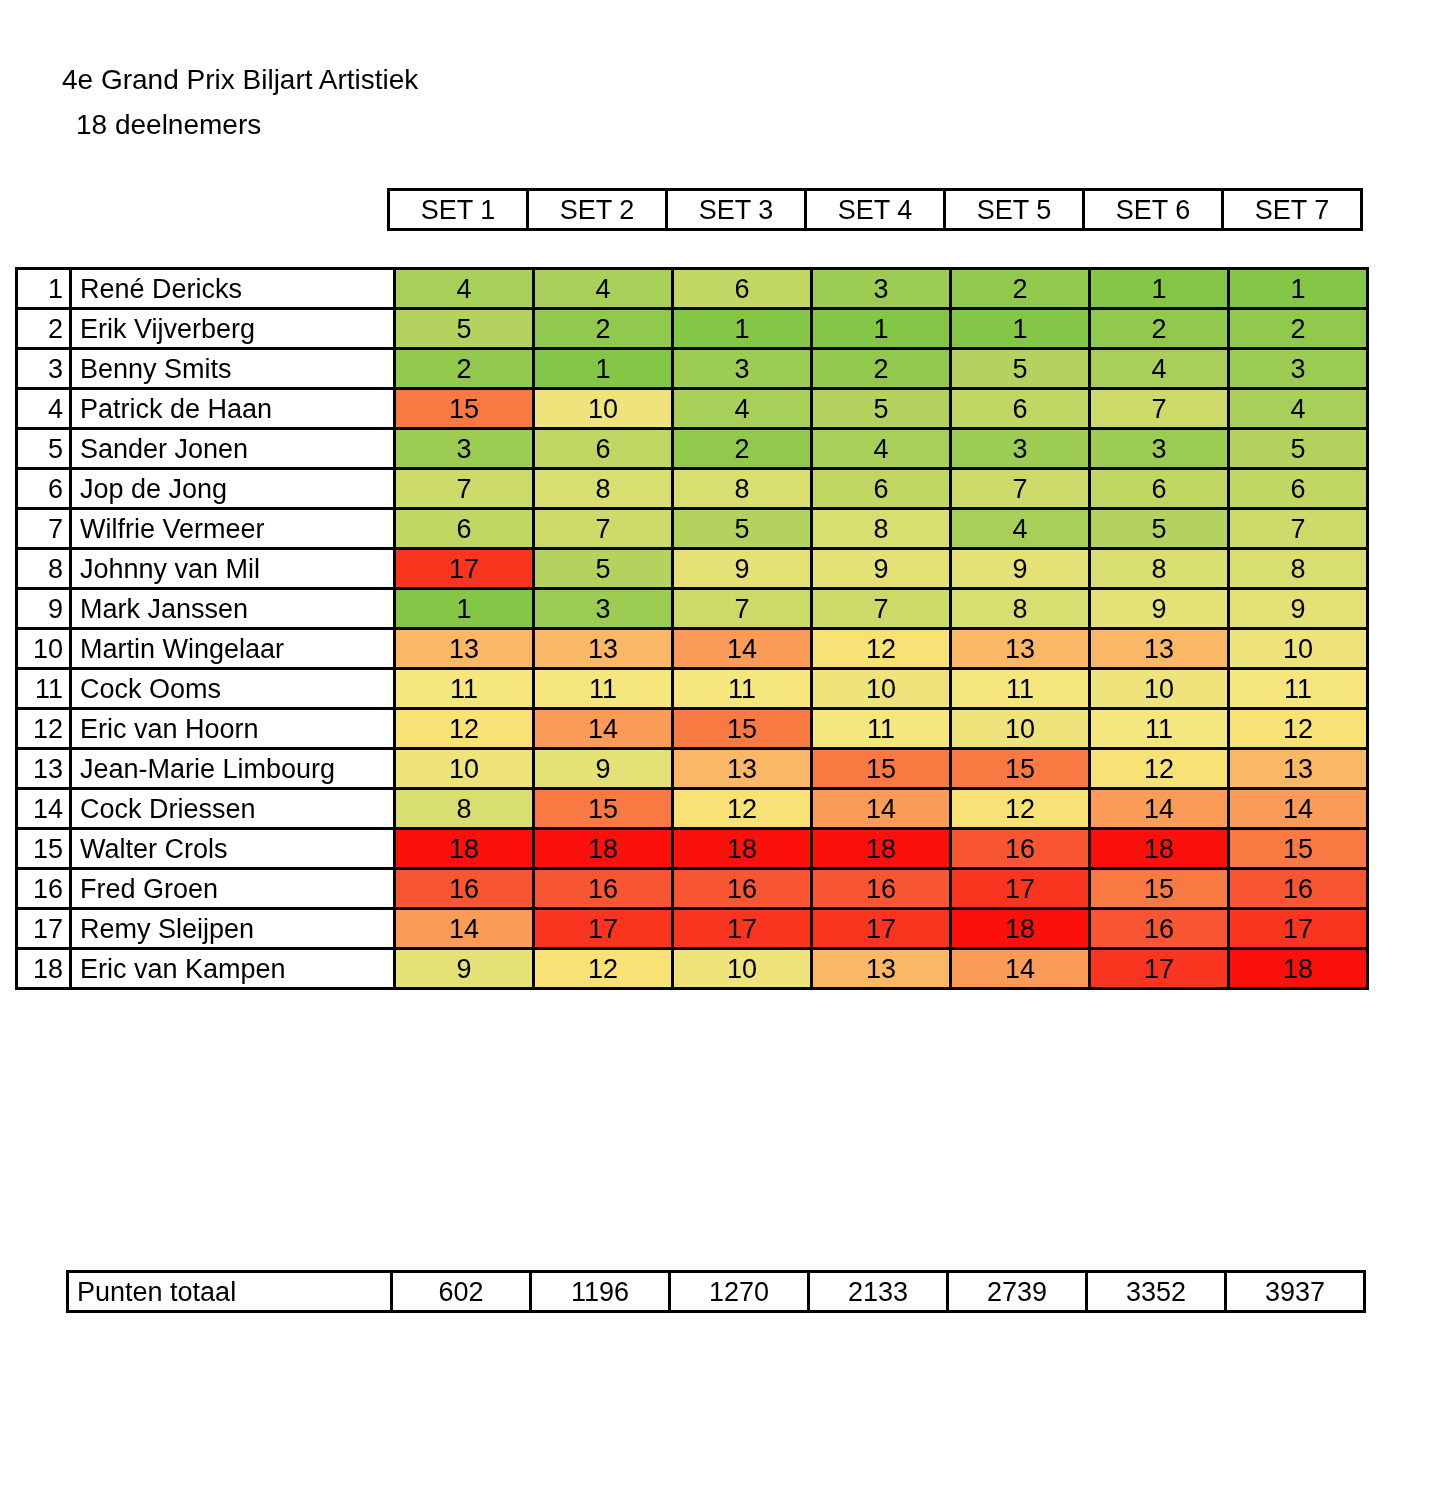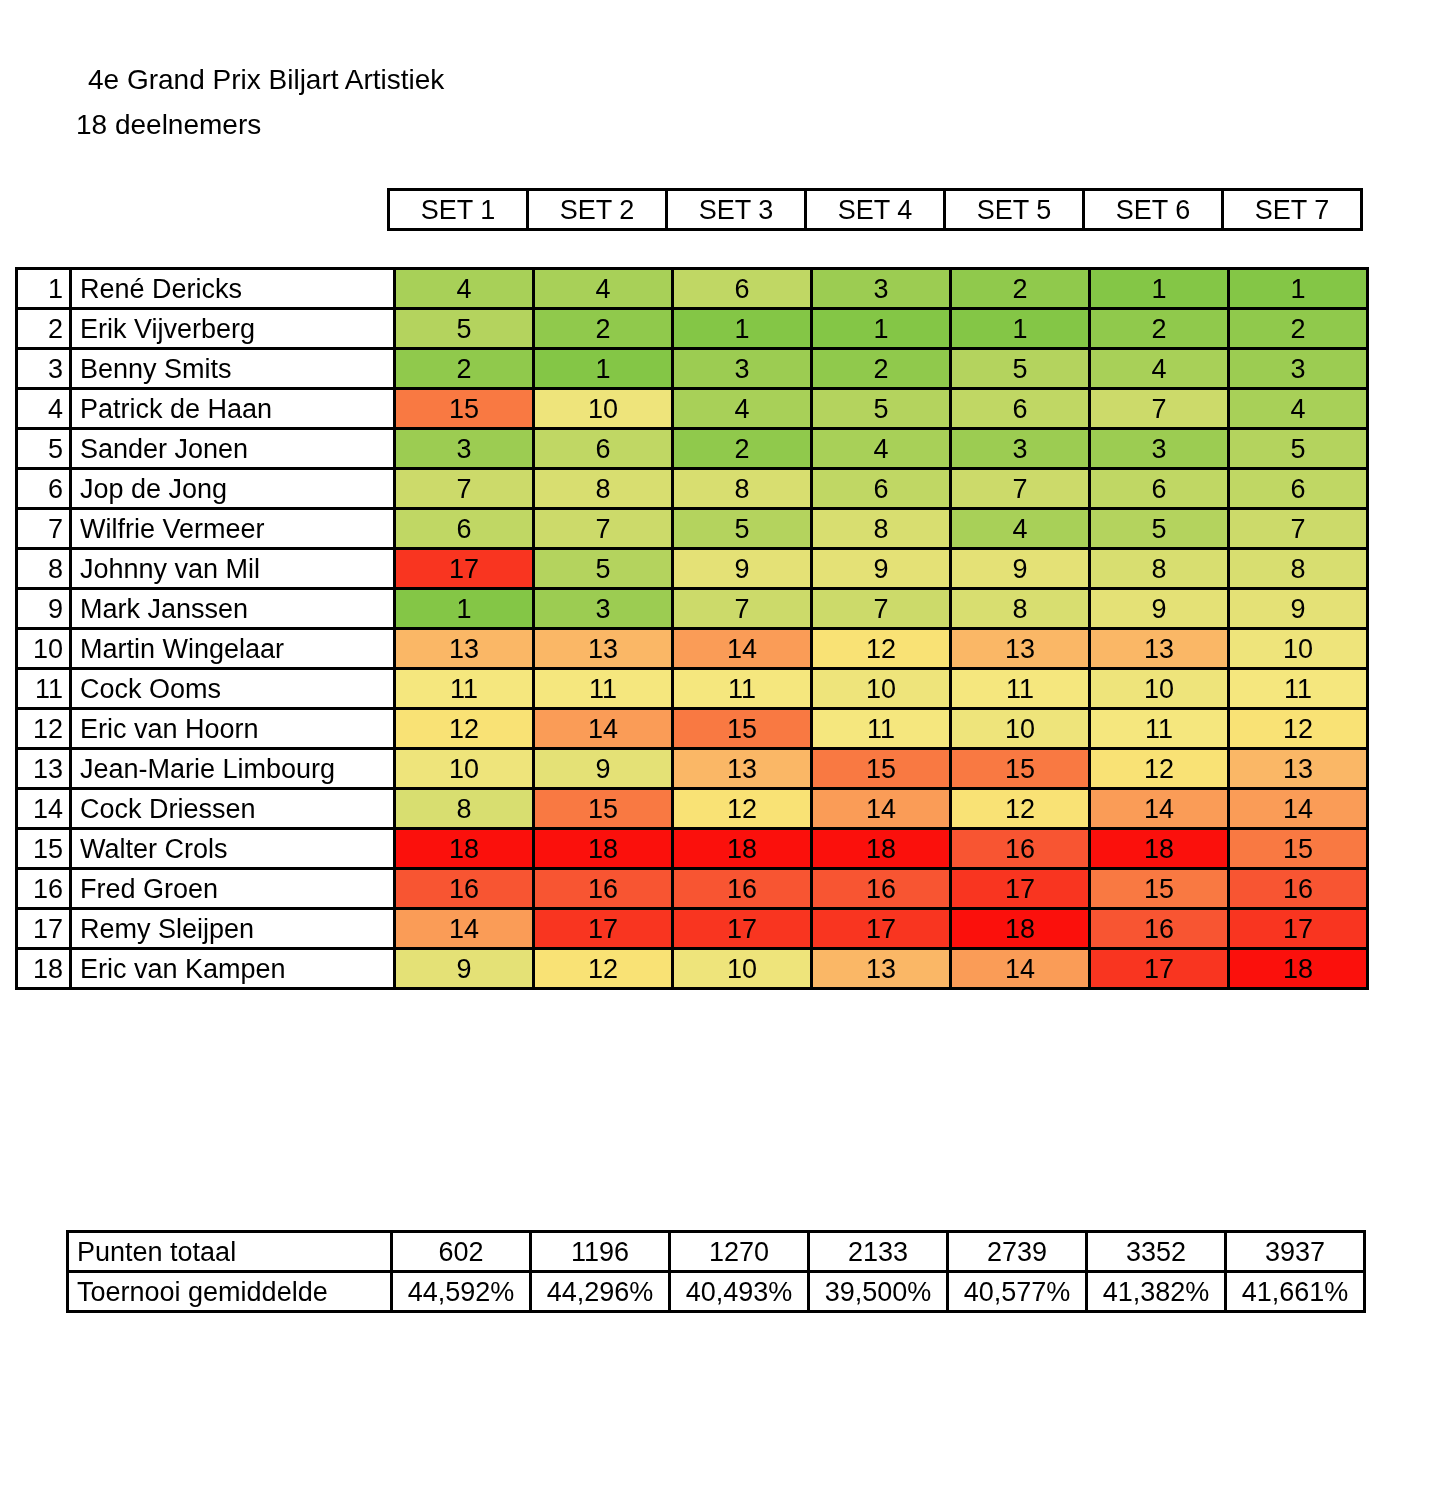--- a/index.html
+++ b/index.html
@@ -10,21 +10,21 @@
   body {
     position: relative;
     width: 1431px;
     height: 1505px;
     font-family: "Liberation Sans", sans-serif;
     color: #000000;
     overflow: hidden;
   }
   .title {
     position: absolute;
-    left: 88px;
+    left: 62px;
     top: 64px;
     font-size: 28px;
     white-space: nowrap;
   }
   .subtitle {
     position: absolute;
     left: 76px;
     top: 109px;
     font-size: 28px;
     white-space: nowrap;
@@ -40,21 +40,21 @@
     text-align: center;
     vertical-align: middle;
     padding: 0;
     height: 37px;
     line-height: 36px;
     overflow: hidden;
     white-space: nowrap;
   }
   #set-header-table { left: 387px; top: 188px; }
   #main-table       { left: 15px;  top: 267px; }
-  #summary-totals   { left: 66px;  top: 1230px; padding-left: 40px; }
+  #summary-totals   { left: 66px;  top: 1270px; padding-left: 40px; }
   #summary-sets     { left: 66px;  top: 1394px; }
 
   td.col-num   { width: 45px;  text-align: right; padding-right: 6px; background: #ffffff; }
   td.col-name  { width: 313px; text-align: left;  padding-left: 8px;  background: #ffffff; }
   td.col-set   { width: 136px; }
   td.col-label { width: 313px; text-align: left;  padding-left: 8px;  background: #ffffff; }
   td.col-val   { width: 136px; background: #ffffff; }
 </style>
 </head>
 <body>
@@ -284,29 +284,19 @@
       <tr>
         <td class="col-label">Punten totaal</td>
         <td class="col-val">602</td>
         <td class="col-val">1196</td>
         <td class="col-val">1270</td>
         <td class="col-val">2133</td>
         <td class="col-val">2739</td>
         <td class="col-val">3352</td>
         <td class="col-val">3937</td>
       </tr>
-      <tr>
-        <td class="col-label">Toernooi gemiddelde</td>
-        <td class="col-val">44,592%</td>
-        <td class="col-val">44,296%</td>
-        <td class="col-val">40,493%</td>
-        <td class="col-val">39,500%</td>
-        <td class="col-val">40,577%</td>
-        <td class="col-val">41,382%</td>
-        <td class="col-val">41,661%</td>
-      </tr>
     </tbody>
 </table>
 
 <table id="summary-sets">
   <tbody>
     </tbody>
 </table>
 
 </body></html>

